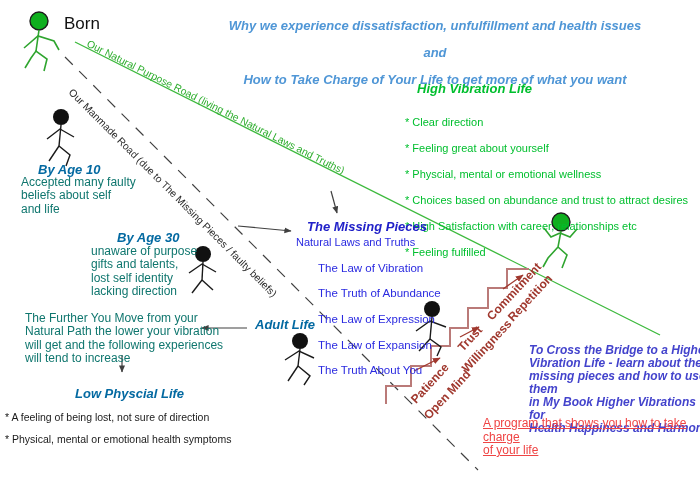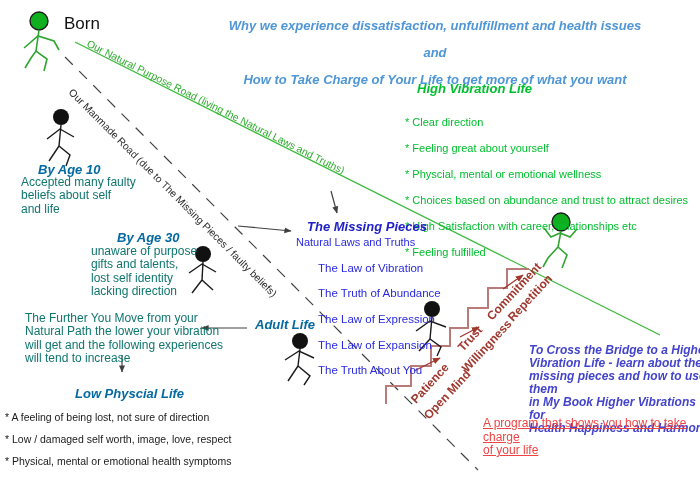--- a/index.html
+++ b/index.html
@@ -165,21 +165,20 @@
     <div>The Law of Vibration</div>
     <div>The Truth of Abundance</div>
     <div>The Law of Expression</div>
     <div>The Law of Expansion</div>
     <div>The Truth About You</div>
   </div>
 
   <div class="tb h-blk lv-h">Low Physcial Life</div>
   <div class="tb lv-items">
     <div>* A feeling of being lost, not sure of direction</div>
-    <div>* Low / damaged self worth, image, love, respect</div>
     <div>* Physical, mental or emotional health symptoms</div>
     
     
     
   </div>
 
   <div class="tb cta">To Cross the Bridge to a Higher
 Vibration Life - learn about the
 missing pieces and how to use them
 in My Book Higher Vibrations for

